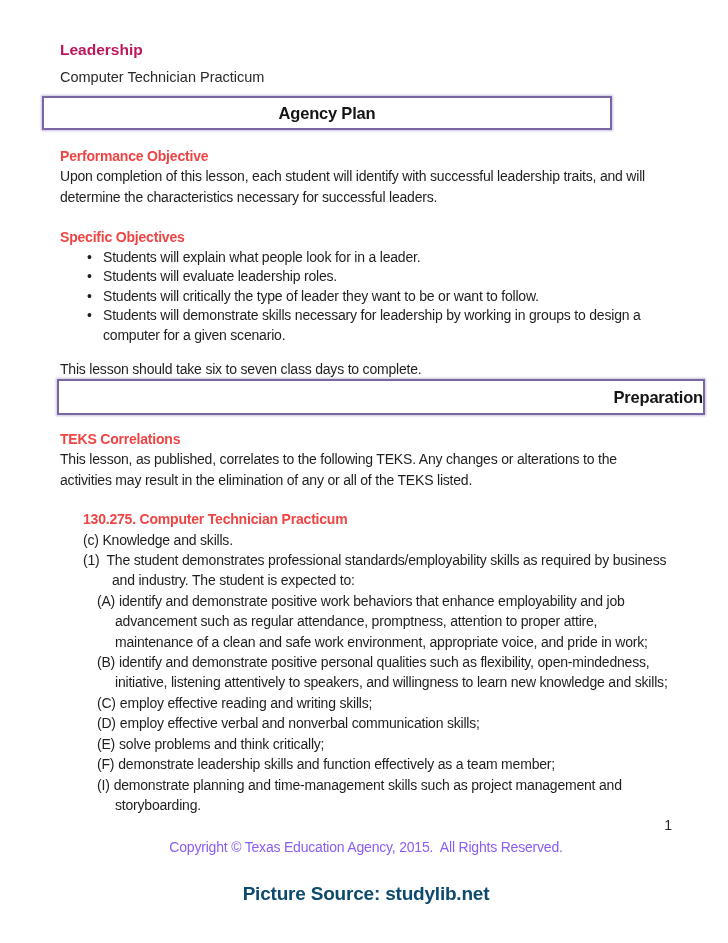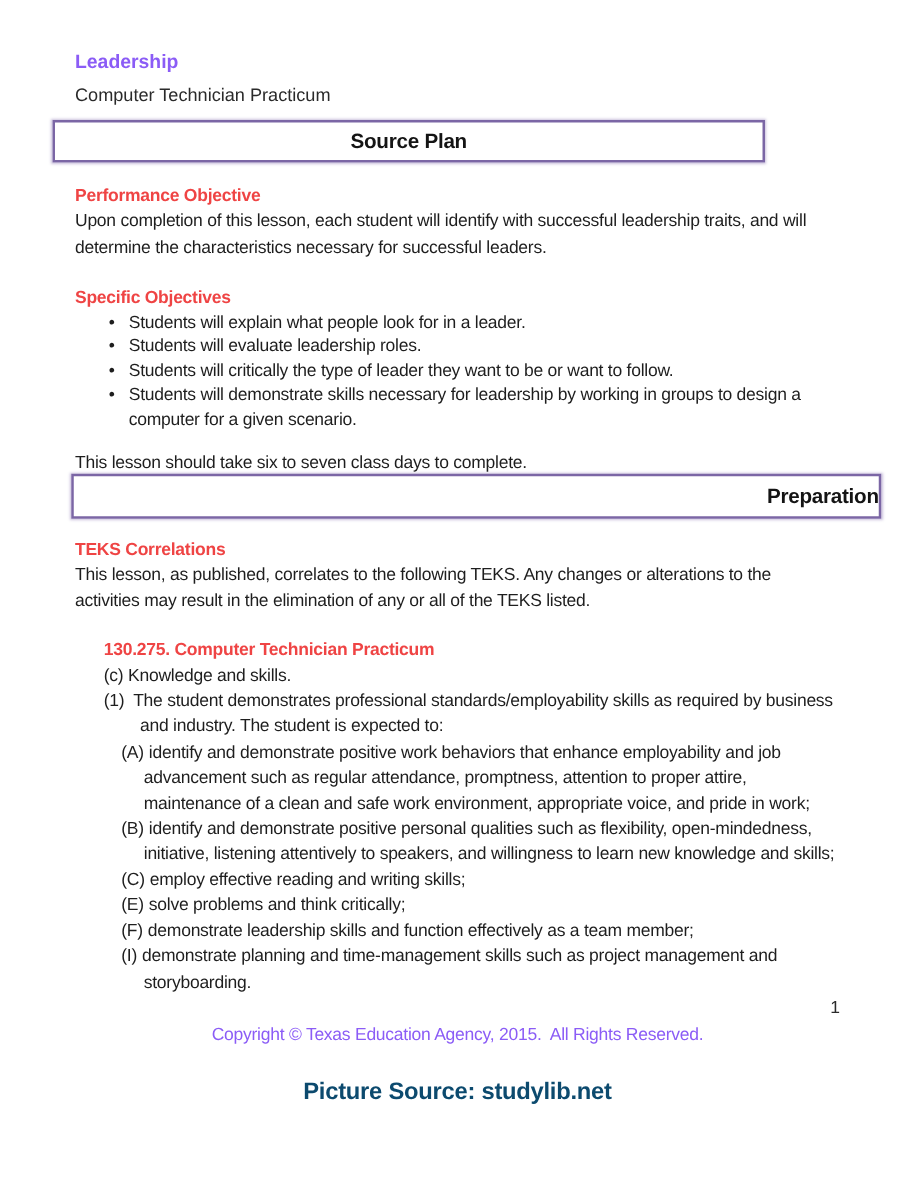--- a/index.html
+++ b/index.html
@@ -19,21 +19,21 @@
     position: relative;
   }
   .body-text {
     font-size: 14px;
     line-height: 20.4px;
     letter-spacing: -0.2px;
   }
   .doc-title {
     font-size: 15.5px;
     font-weight: bold;
-    color: #8b5cf6;
+    color: #be185d;
     line-height: 20px;
   }
   .doc-subtitle {
     font-size: 14.5px;
     line-height: 20px;
     margin-top: 7px;
     color: #2a2a2a;
   }
   .section-box {
     height: 34px;
@@ -133,21 +133,21 @@
 </style>
 </head>
 <body>
 
 <div class="page">
 
   <div class="doc-title">Leadership</div>
   <div class="doc-subtitle">Computer Technician Practicum</div>
 
   <div class="section-box lesson-plan">
-    <span class="section-box-title">Source Plan</span>
+    <span class="section-box-title">Agency Plan</span>
   </div>
 
   <div class="sub-heading mt-heading1">Performance Objective</div>
   <div class="body-text">Upon completion of this lesson, each student will identify with successful leadership traits, and will determine the characteristics necessary for successful leaders.</div>
 
   <div class="sub-heading mt-heading2">Specific Objectives</div>
   <ul class="bullet-list">
 
       <li>Students will explain what people look for in a leader.</li>
 
@@ -180,20 +180,23 @@
         </div>
 
         <div class="body-text sub-item">
           <span class="lbl">(B)</span><span>identify and demonstrate positive personal qualities such as flexibility, open-mindedness, initiative, listening attentively to speakers, and willingness to learn new knowledge and skills;</span>
         </div>
 
         <div class="body-text sub-item">
           <span class="lbl">(C)</span><span>employ effective reading and writing skills;</span>
         </div>
 
+        <div class="body-text sub-item">
+          <span class="lbl">(D)</span><span>employ effective verbal and nonverbal communication skills;</span>
+        </div>
 
         <div class="body-text sub-item">
           <span class="lbl">(E)</span><span>solve problems and think critically;</span>
         </div>
 
         <div class="body-text sub-item">
           <span class="lbl">(F)</span><span>demonstrate leadership skills and function effectively as a team member;</span>
         </div>
 
         <div class="body-text sub-item">

